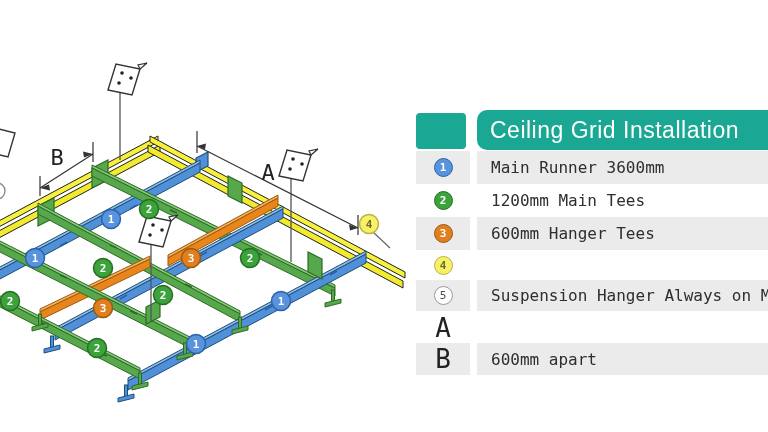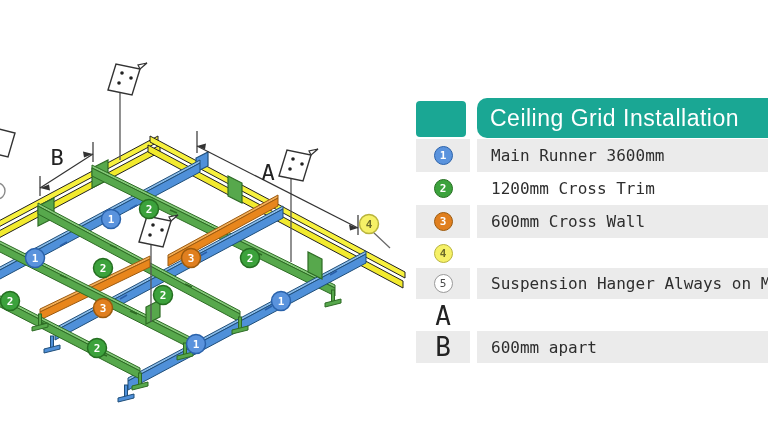--- a/index.html
+++ b/index.html
@@ -1,21 +1,21 @@
 <!DOCTYPE html>
 <html><head>
 <meta charset="utf-8">
 <style>
   html,body{margin:0;padding:0;background:#fff;}
   .stage{position:relative;width:768px;height:432px;background:#ffffff;overflow:hidden;
          font-family:"DejaVu Sans Mono",monospace;}
   .diagram-svg{position:absolute;left:0;top:0;}
 
   
-  .legend{position:absolute;left:0;top:0;width:768px;height:371px;pointer-events:none;}
+  .legend{position:absolute;left:0;top:12px;width:768px;height:371px;pointer-events:none;}
   .header-chip{position:absolute;left:416px;top:101px;width:50px;height:36px;
                background:#1aa794;border-radius:4px;}
   .header-bar{position:absolute;left:477px;top:98px;width:291px;height:40px;
               background:#1aa794;border-radius:10px 0 0 10px;color:#ffffff;
               font-family:"Liberation Sans",sans-serif;font-size:23px;letter-spacing:.5px;
               display:flex;align-items:center;padding-left:13px;box-sizing:border-box;
               white-space:nowrap;overflow:hidden;}
   .lrow{position:absolute;left:0;right:0;}
   .cell{position:absolute;top:0;bottom:0;}
   .badge-cell{left:416px;width:54px;display:flex;align-items:center;justify-content:center;}
@@ -244,29 +244,29 @@
         </div>
       <div class="cell text-cell alt">
           <span>Main Runner 3600mm</span>
         </div>
     </div>
     <div class="lrow" style="top:172px;height:33px;">
       <div class="cell badge-cell">
           <span class="badge b2">2</span>
         </div>
       <div class="cell text-cell">
-          <span>1200mm Cross Trim</span>
+          <span>1200mm Main Tees</span>
         </div>
     </div>
     <div class="lrow" style="top:205px;height:33px;">
       <div class="cell badge-cell alt">
           <span class="badge b3">3</span>
         </div>
       <div class="cell text-cell alt">
-          <span>600mm Cross Wall</span>
+          <span>600mm Hanger Tees</span>
         </div>
     </div>
     <div class="lrow" style="top:238px;height:31px;">
       <div class="cell badge-cell">
           <span class="badge b4">4</span>
         </div>
     </div>
     <div class="lrow" style="top:268px;height:31px;">
       <div class="cell badge-cell alt">
           <span class="badge b5">5</span>

